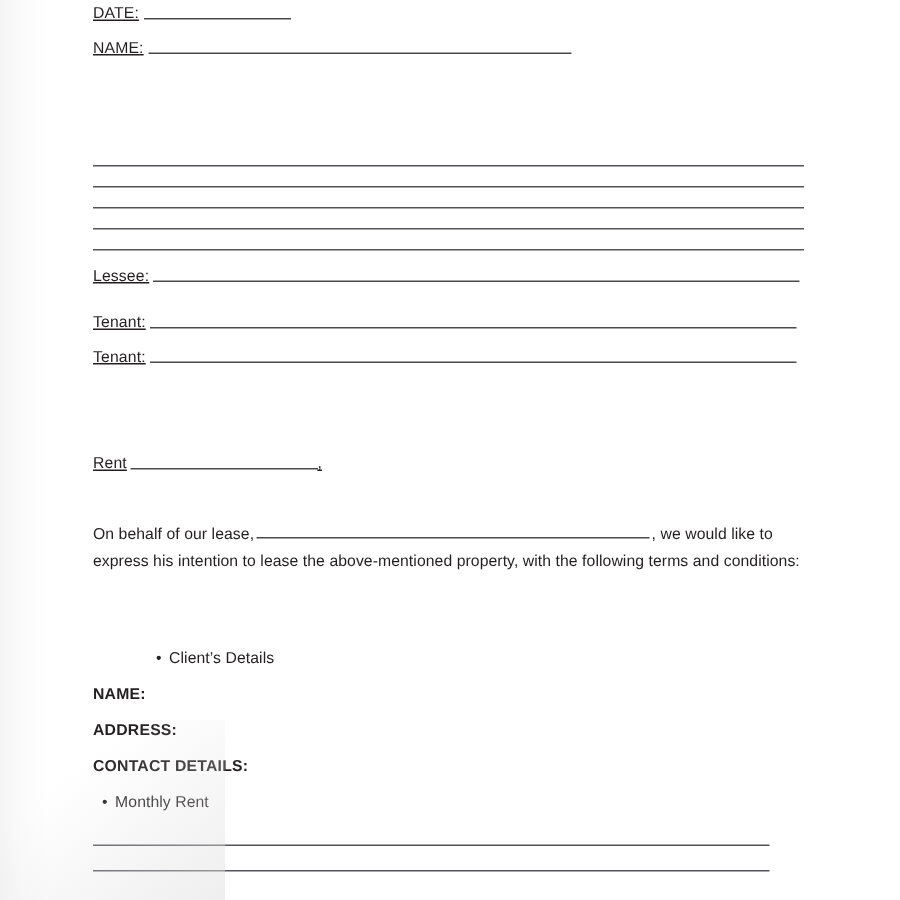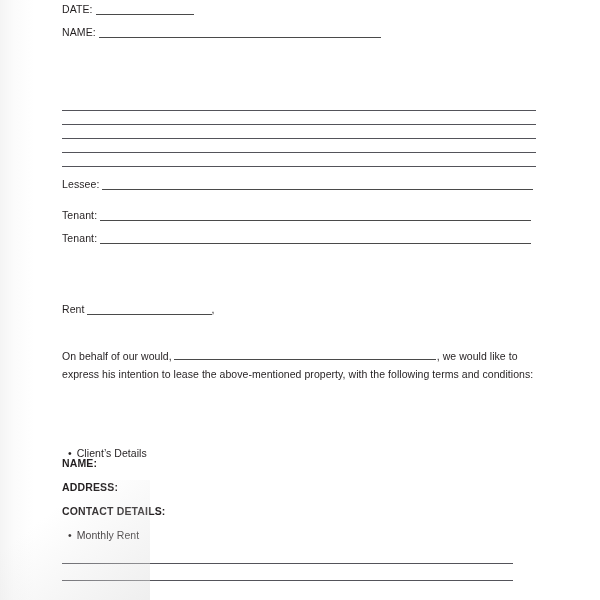--- a/index.html
+++ b/index.html
@@ -40,25 +40,26 @@
     left: 62px;
     top: 0;
     width: 478px;
     height: 600px;
   }
 
   .row {
     position: absolute;
     left: 0;
     display: flex;
-    align-items: center;
+    align-items: flex-start;
     white-space: nowrap;
     font-size: 10.5px;
     line-height: 13px;
     letter-spacing: .1px;
+    text-decoration: underline;
   }
 
   .label { flex: 0 0 auto; }
 
   
   .blank {
     display: inline-block;
     flex: 0 0 auto;
     border-bottom: 1.1px solid #4a4a4a;
     height: 9px;
@@ -150,23 +151,23 @@
       <span class="label">Tenant:</span>
       <span class="blank" style="width:431px;"></span>
     </div>
 
     <div class="row" style="top:303px;">
       <span class="label">Rent</span>
       <span class="blank tight" style="width:125px;"></span>
       <span class="label">,</span>
     </div>
 
-    <div class="para" style="top:348px;"><span>On behalf of our would,</span><span class="inline-blank" style="width:262px;"></span><span>, we would like to express his intention to lease the above-mentioned property, with the following terms and conditions:</span></div>
+    <div class="para" style="top:348px;"><span>On behalf of our lease,</span><span class="inline-blank" style="width:262px;"></span><span>, we would like to express his intention to lease the above-mentioned property, with the following terms and conditions:</span></div>
 
-    <div class="bullet" style="top:447px;">
+    <div class="bullet" style="top:433px;margin-left:36px;">
       <span class="dot">•</span><span>Client’s Details</span>
     </div>
 
     <div class="fieldlabel" style="top:457px;">NAME:</div>
     <div class="fieldlabel" style="top:481px;">ADDRESS:</div>
     <div class="fieldlabel" style="top:505px;">CONTACT DETAILS:</div>
 
     <div class="bullet" style="top:529px;">
       <span class="dot">•</span><span>Monthly Rent</span>
     </div>

